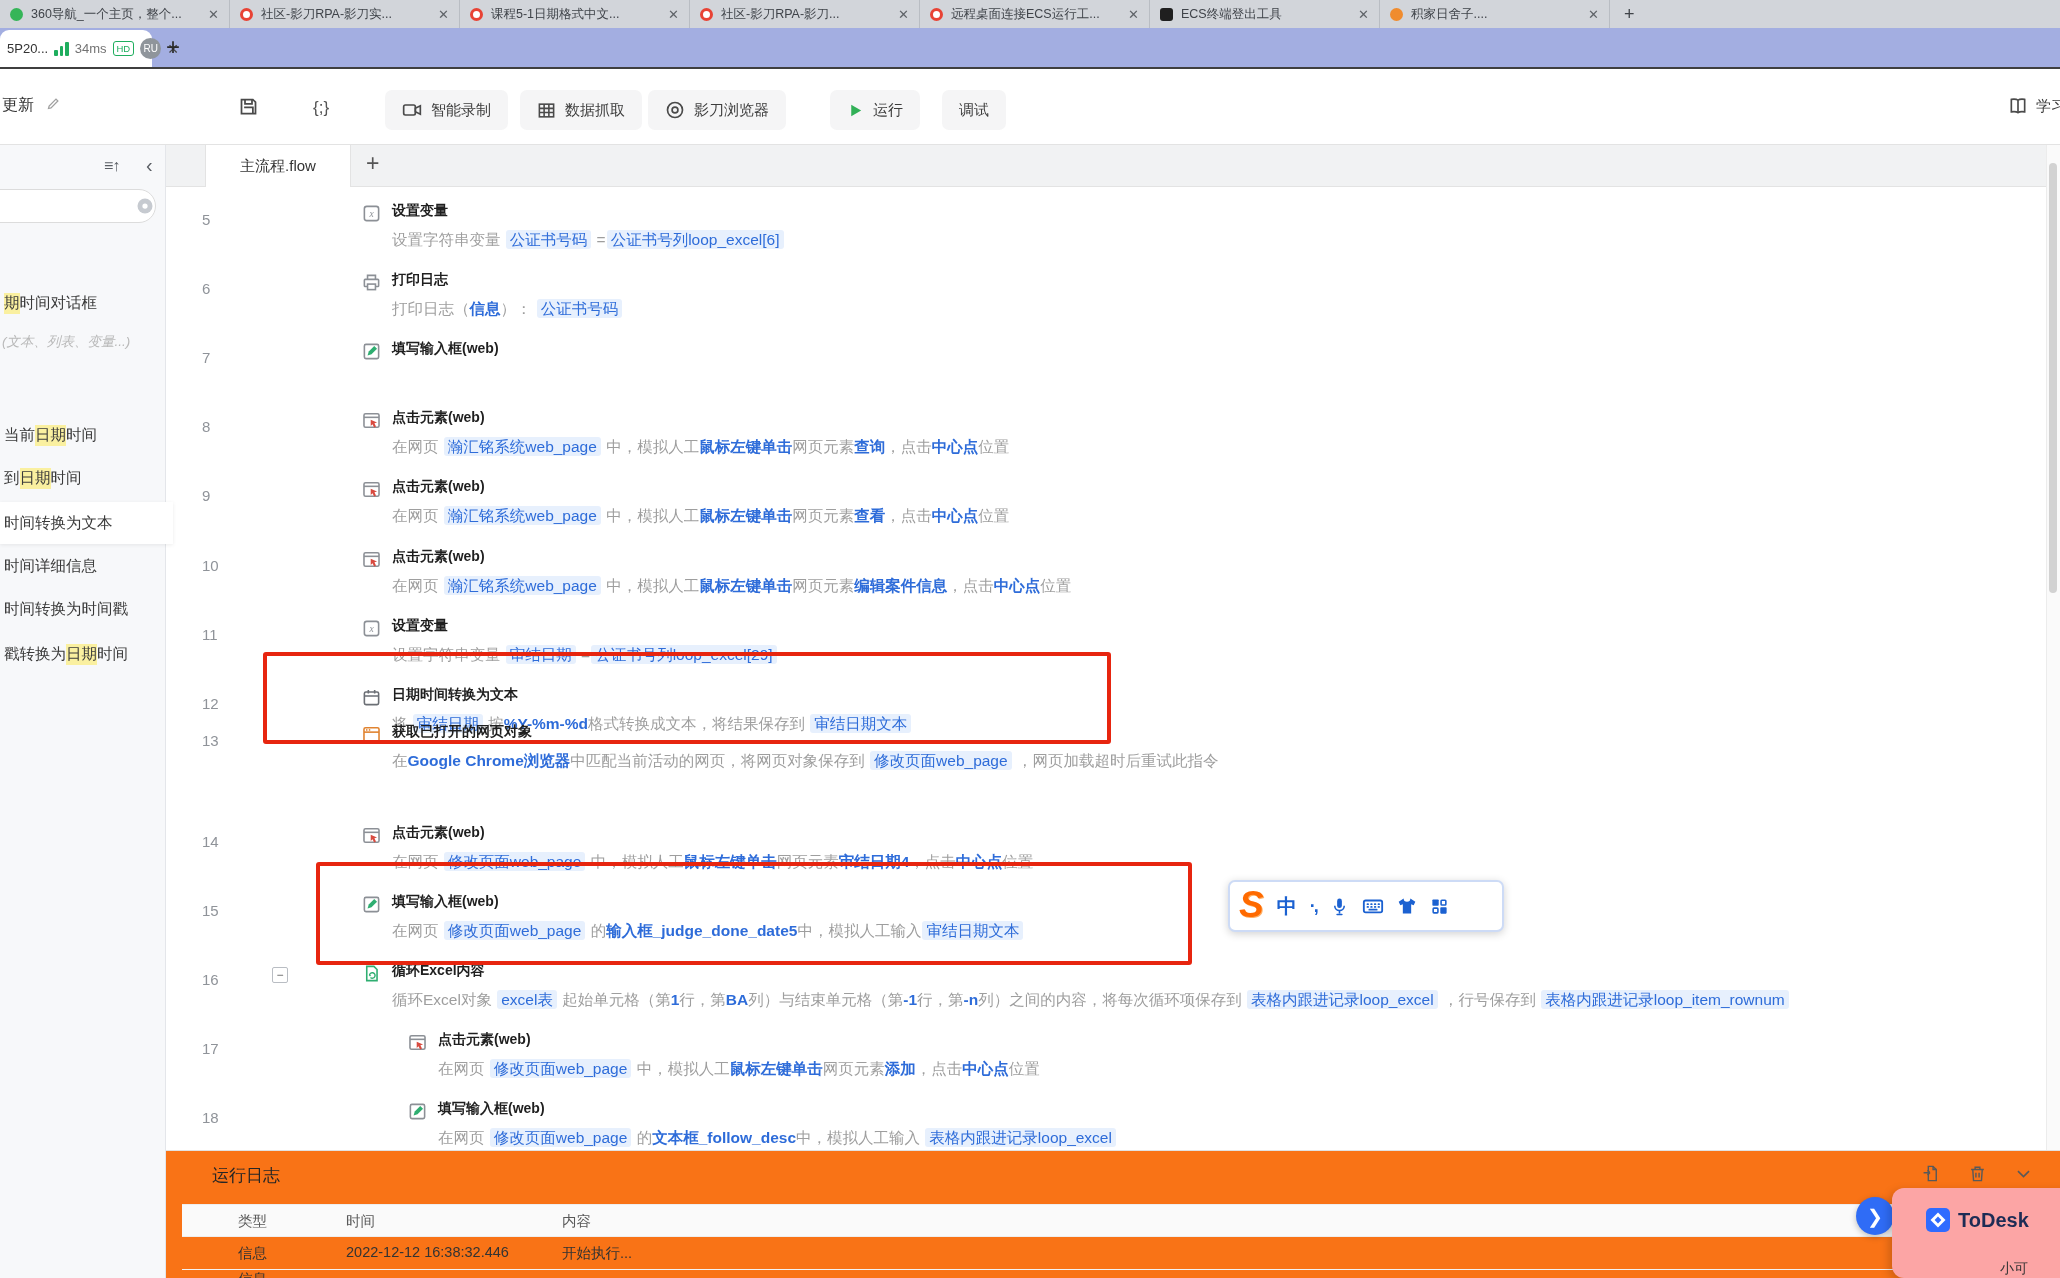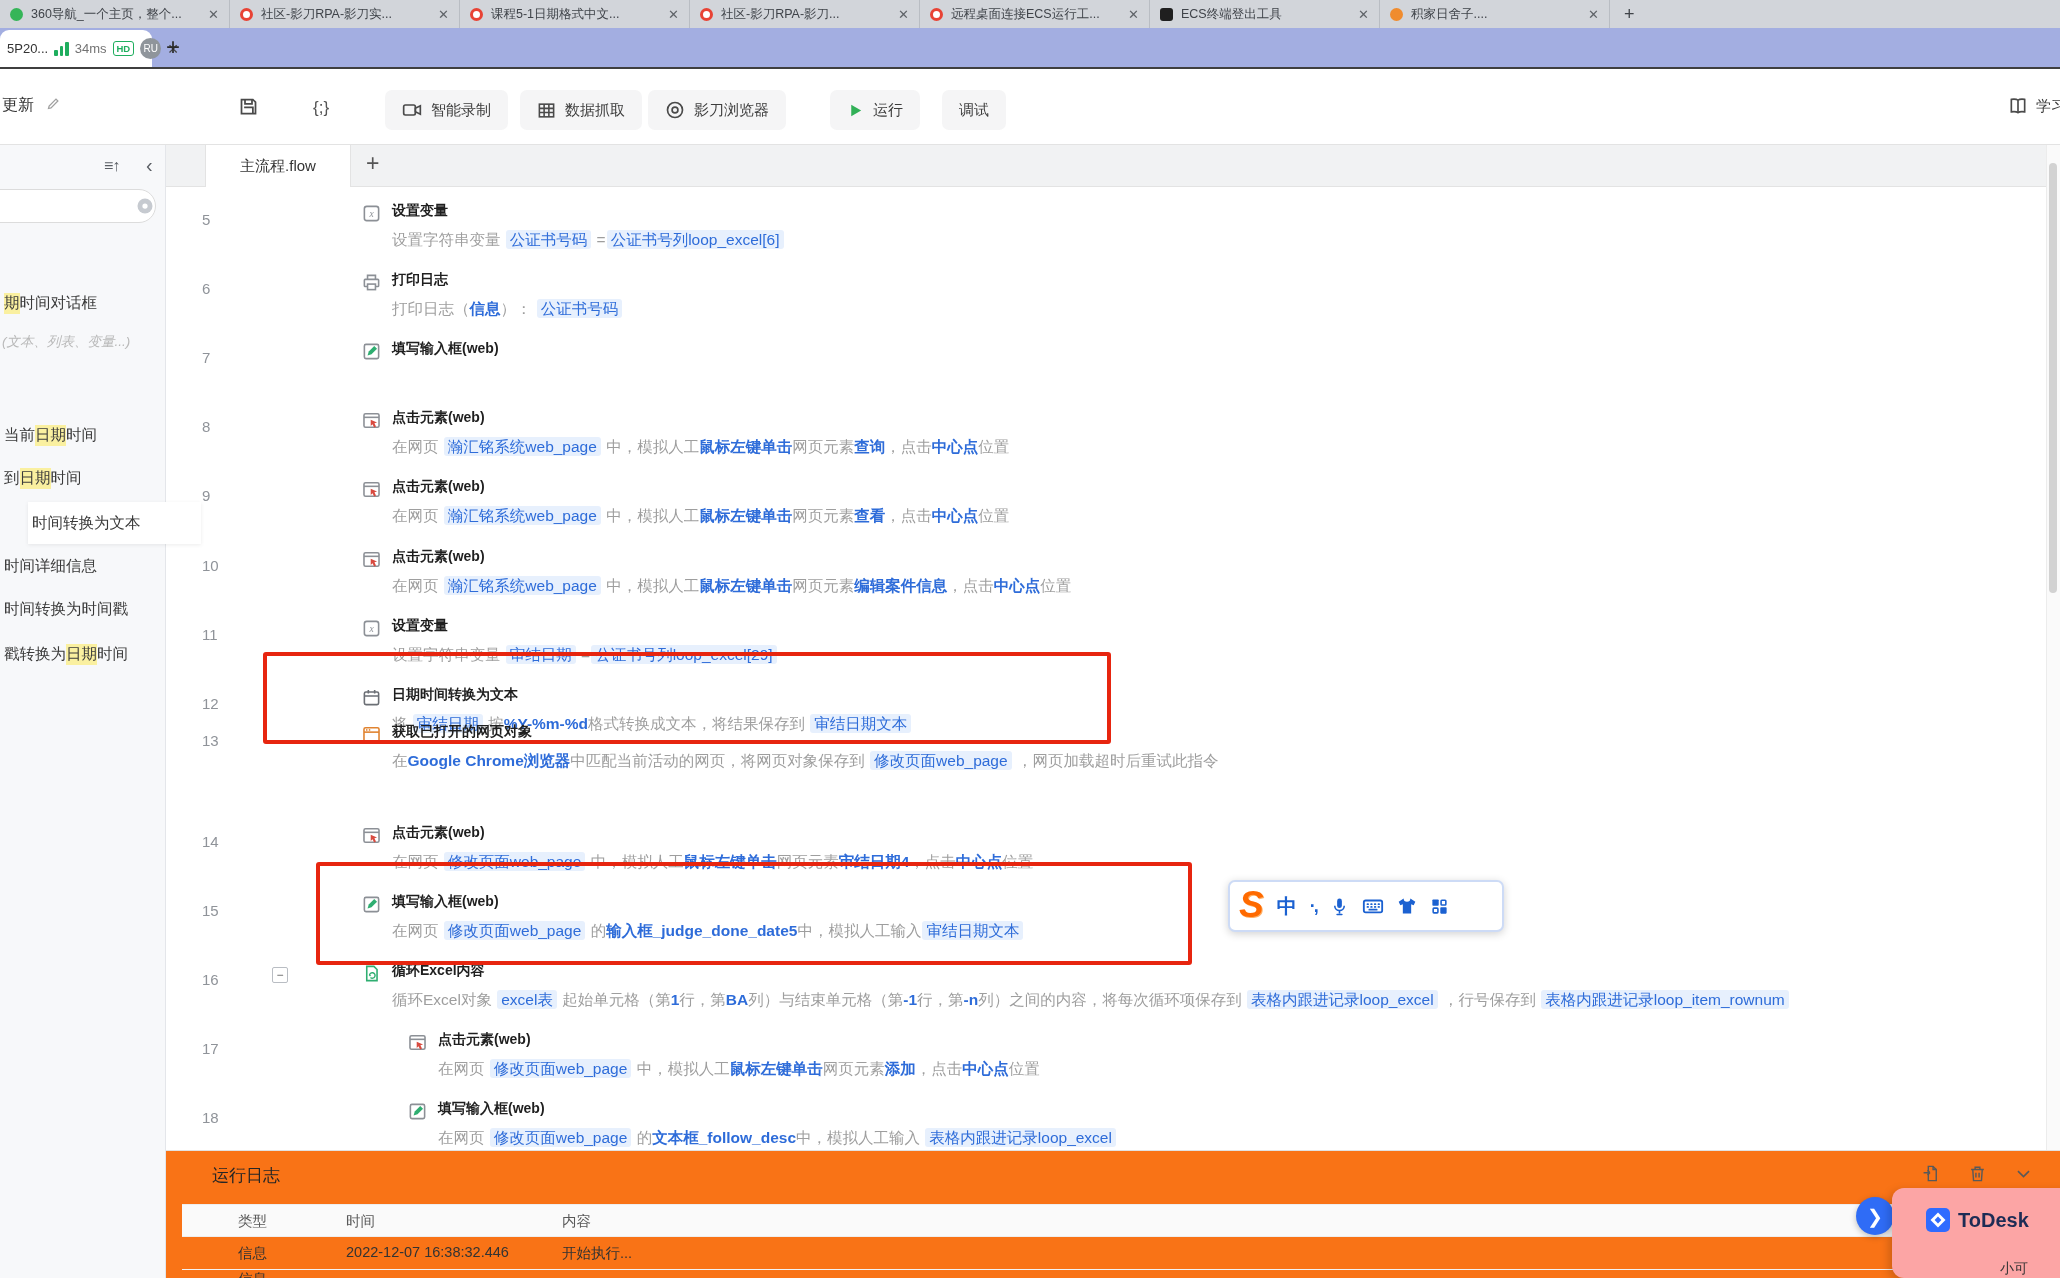--- a/index.html
+++ b/index.html
@@ -20,42 +20,42 @@
   
   .blue-band{position:absolute;left:0;top:28px;width:2060px;height:39px;background:#a3aee1;}
   .dark-line{position:absolute;left:0;top:67px;width:2060px;height:2px;background:#3f3f3f;}
   .active-tab{position:absolute;left:0;top:30px;width:152px;height:37px;background:#fff;border-radius:9px 9px 0 0;
               display:flex;align-items:center;gap:6px;padding:0 7px;box-sizing:border-box;z-index:3;}
   .at-label{font-size:13px;color:#333;white-space:nowrap;}
   .bars{display:flex;align-items:flex-end;gap:2px;height:14px;}
   .bars i{display:block;width:3.5px;background:#1fae5e;border-radius:1px;}
   .bars i:nth-child(1){height:6px;}.bars i:nth-child(2){height:10px;}.bars i:nth-child(3){height:14px;}
   .latency{font-size:13px;color:#737373;white-space:nowrap;}
-  .hd{border:1.5px solid #1fae5e;color:#1fae5e;font-size:9.5px;font-weight:700;padding:0 3px;border-radius:3px;line-height:13px;}
+  .hd{border:1.5px solid #1fae5e;color:#1fae5e;font-size:9.5px;font-weight:400;padding:0 3px;border-radius:3px;line-height:13px;}
   .ru{width:21px;height:21px;border-radius:50%;background:#8f959b;color:#fff;font-size:10px;display:flex;align-items:center;justify-content:center;flex:none;}
   .at-x{color:#444;font-size:14px;}
   .newtab2{position:absolute;left:166px;top:33px;font-size:24px;color:#2b2b2b;z-index:3;}
   
   .toolbar{position:absolute;left:0;top:69px;width:2060px;height:76px;background:#fff;border-bottom:1px solid #e3e3e3;box-sizing:border-box;}
   .upd{position:absolute;left:2px;top:26px;font-size:16px;color:#333;}
   .upd-pencil{position:absolute;left:46px;top:27px;color:#a0a0a0;}
   .ticon{position:absolute;top:27px;color:#4a4a4a;}
   .ticon.save{left:238px;} .ticon.braces{left:313px;font-size:17px;color:#555;top:29px;}
   .tbtn{position:absolute;top:21px;height:40px;border-radius:7px;background:#f5f5f6;display:flex;align-items:center;
         gap:9px;padding:0 17px;font-size:15px;color:#3d3d3d;box-sizing:border-box;}
   .tbtn.rec{left:385px;} .tbtn.cap{left:520px;} .tbtn.brw{left:648px;} .tbtn.run{left:830px;} .tbtn.dbg{left:942px;}
   .learn{position:absolute;left:2008px;top:27px;display:flex;gap:8px;align-items:center;font-size:15px;color:#3d3d3d;white-space:nowrap;}
   
   .sidebar{position:absolute;left:0;top:145px;width:166px;height:1133px;background:#f7f8fa;border-right:1px solid #e4e6ea;box-sizing:border-box;}
   .sb-sort{position:absolute;left:104px;top:12px;font-size:16px;color:#5a5e64;letter-spacing:-1px;}
   .sb-chev{position:absolute;left:146px;top:9px;font-size:20px;color:#5a5e64;}
   .sb-search{position:absolute;left:-44px;top:44px;width:200px;height:34px;border:1px solid #dcdcdc;border-radius:17px;background:#fff;box-sizing:border-box;}
   .sb-circ{position:absolute;left:136px;top:52px;width:18px;height:18px;}
   .sb-item{position:absolute;left:0;width:166px;height:42px;display:flex;align-items:center;font-size:15.5px;color:#3a3a3a;padding-left:4px;box-sizing:border-box;white-space:nowrap;}
-  .sb-item.sel{background:#fff;width:173px;box-shadow:0 1px 4px rgba(0,0,0,.08);z-index:2;margin-left:28px;}
+  .sb-item.sel{background:#fff;width:173px;box-shadow:0 1px 4px rgba(0,0,0,.08);z-index:2;}
   .sb-item mark{background:#faf0a0;color:inherit;padding:0;}
   .sb-hint{position:absolute;left:2px;top:188px;font-size:13.5px;color:#b9b9b9;font-style:italic;white-space:nowrap;}
   
   .editor{position:absolute;left:166px;top:145px;width:1880px;height:1005px;background:#fff;}
   .etabs{position:absolute;left:0;top:0;width:100%;height:42px;background:#f1f2f3;border-bottom:1px solid #e3e3e3;box-sizing:border-box;}
   .etab{position:absolute;left:39px;top:0;width:146px;height:42px;background:#fff;border-left:1px solid #e3e3e3;border-right:1px solid #e3e3e3;
         display:flex;align-items:center;justify-content:center;font-size:15px;color:#333;box-sizing:border-box;}
   .eplus{position:absolute;left:200px;top:5px;font-size:23px;color:#555;}
   .rows{position:absolute;left:0;top:43px;width:100%;height:962px;overflow:hidden;}
   .frow{position:absolute;left:0;width:100%;height:68px;}
@@ -501,21 +501,21 @@
           <path d="M5 9l7 7 7-7"></path>
         </svg>
       </span>
     <div class="log-head" id="log-head">
         <span class="c0">类型</span>
         <span class="c1">时间</span>
         <span class="c2">内容</span>
       </div>
     <div class="log-row" id="log-row">
         <span class="c0">信息</span>
-        <span class="c1">2022-12-07 16:38:32.446</span>
+        <span class="c1">2022-12-12 16:38:32.446</span>
         <span class="c2">开始执行...</span>
       </div>
     <div class="log-partial">信息</div>
   </div>
 
   <div class="chev-btn">❯</div>
 
   <div class="todesk">
     <div class="td-row">
       <span class="sg-ic">

